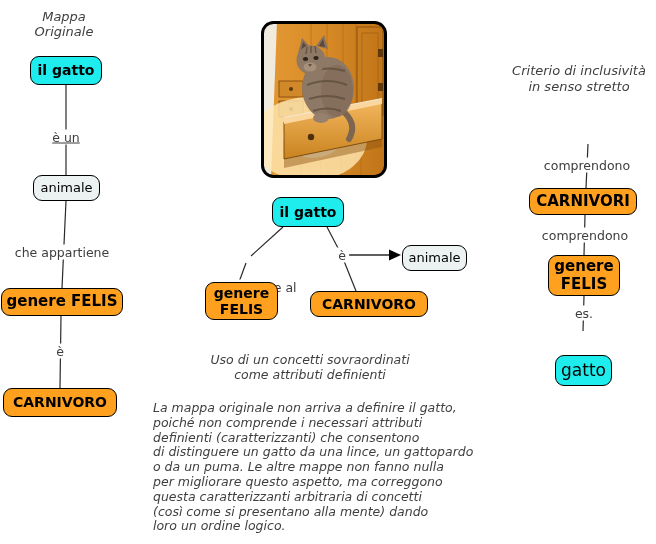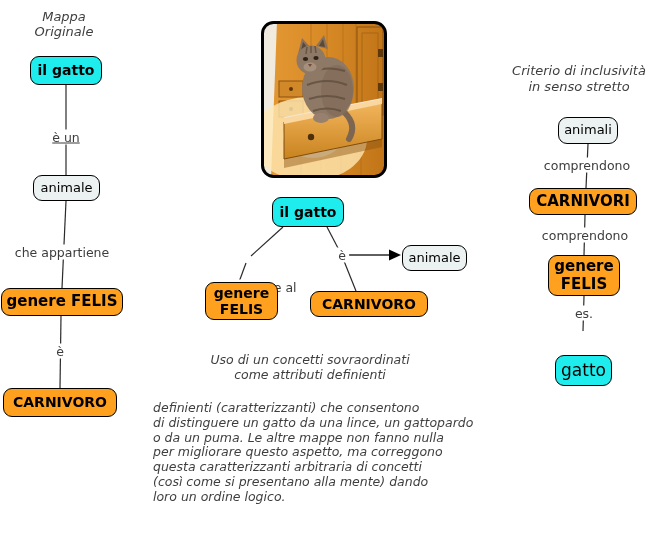--- a/index.html
+++ b/index.html
@@ -171,37 +171,36 @@
   <div class="node gray fs13" style="left:402px; top:245px; width:65px; height:26px;">
     <span>animale</span>
   </div>
 
   <div class="caption">
     <span>Uso di un concetti sovraordinati</span>
     <span>come attributi definienti</span>
   </div>
 
   <div class="note">
+    <span>La mappa originale non arriva a definire il gatto,</span>
+    <span>poiché non comprende i necessari attributi</span>
     <span>definienti (caratterizzanti) che consentono</span>
     <span>di distinguere un gatto da una lince, un gattopardo</span>
     <span>o da un puma. Le altre mappe non fanno nulla</span>
     <span>per migliorare questo aspetto, ma correggono</span>
     <span>questa caratterizzanti arbitraria di concetti</span>
     <span>(così come si presentano alla mente) dando</span>
     <span>loro un ordine logico.</span>
   </div>
 
   <div class="map-title title-right">
     <span>Criterio di inclusività</span>
     <span>in senso stretto</span>
   </div>
 
-  <div class="node gray fs13" style="left:558px; top:117px; width:60px; height:27px;">
-    <span>animali</span>
-  </div>
   <div class="link-label" style="left:587px; top:165px;">comprendono</div>
   <div class="node orange bold fs15" style="left:529px; top:188px; width:108px; height:27px;">
     <span>CARNIVORI</span>
   </div>
   <div class="link-label" style="left:585px; top:235px;">comprendono</div>
   <div class="node orange bold fs15" style="left:548px; top:255px; width:72px; height:41px;">
     <span>genere FELIS</span>
   </div>
   <div class="link-label" style="left:584px; top:313px;">es.</div>
   <div class="node cyan fs17" style="left:555px; top:331px; width:57px; height:31px;margin-top:24px;">

